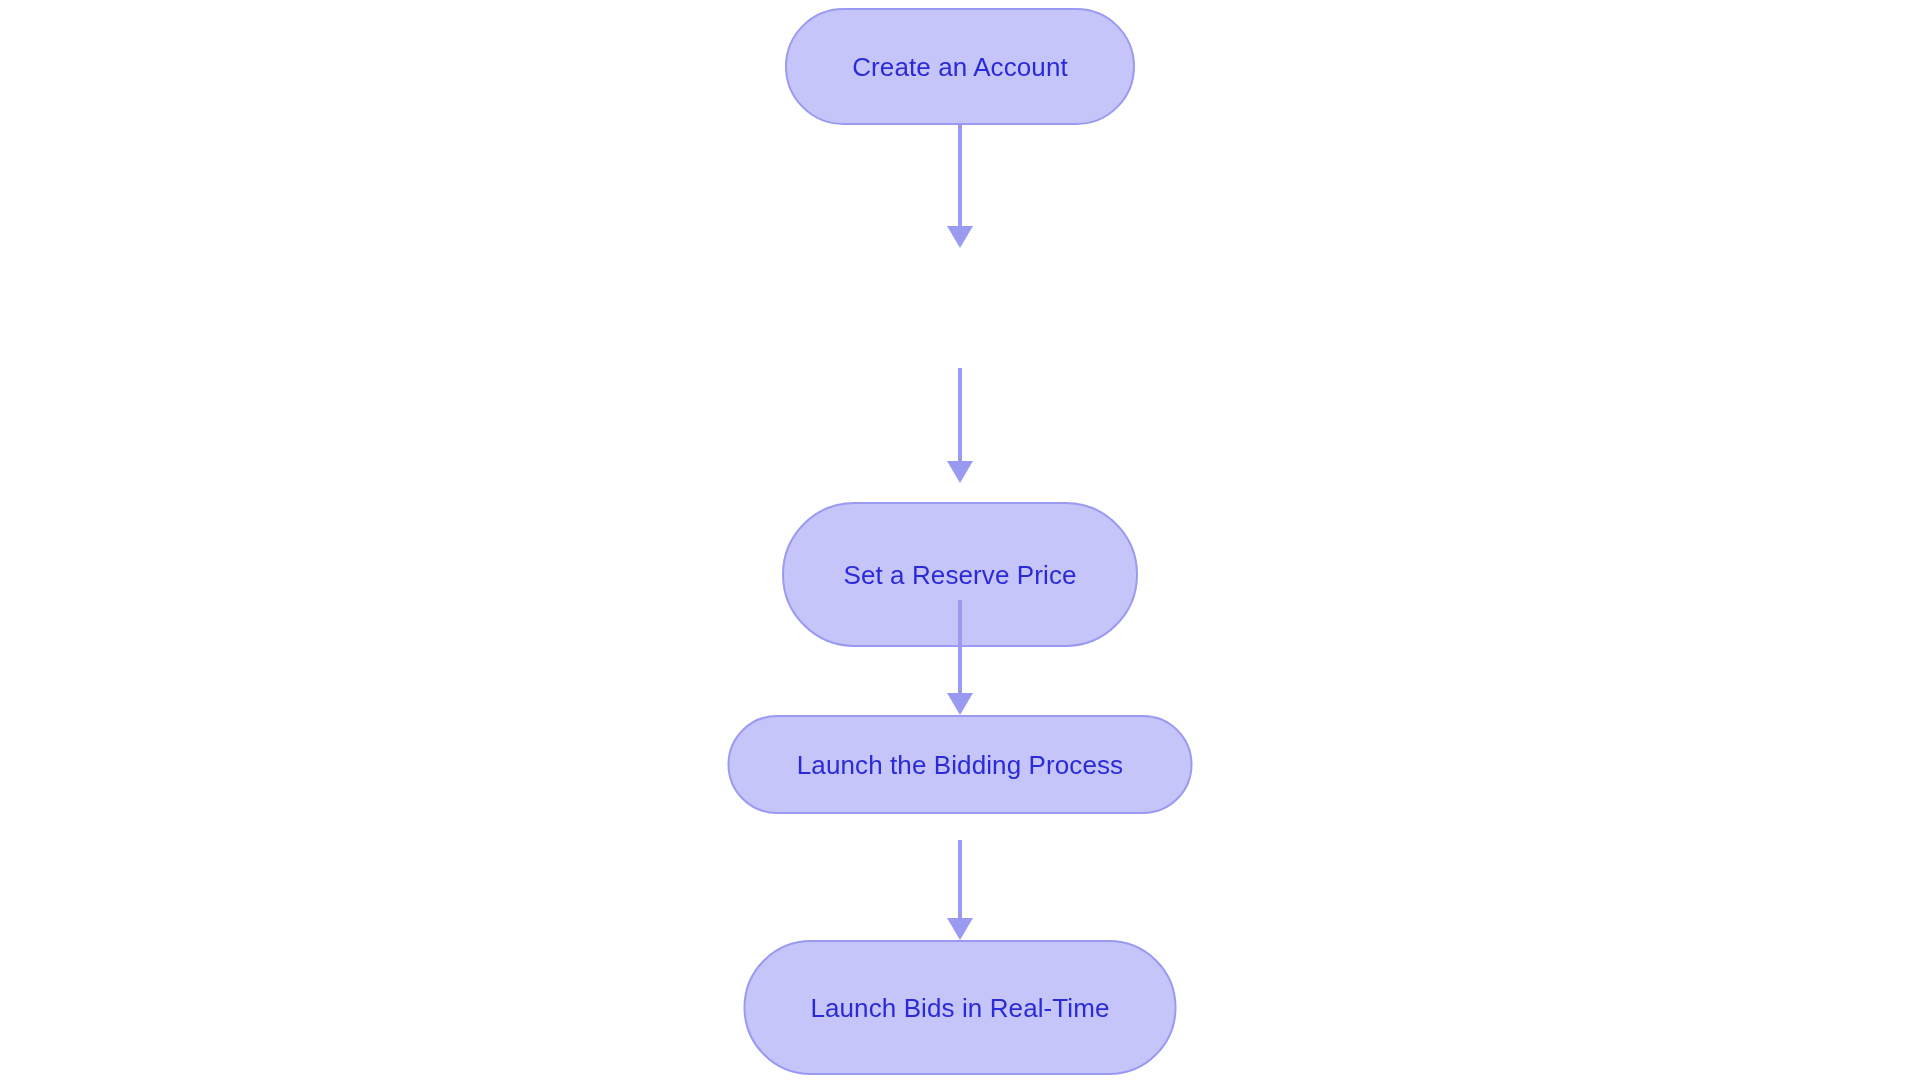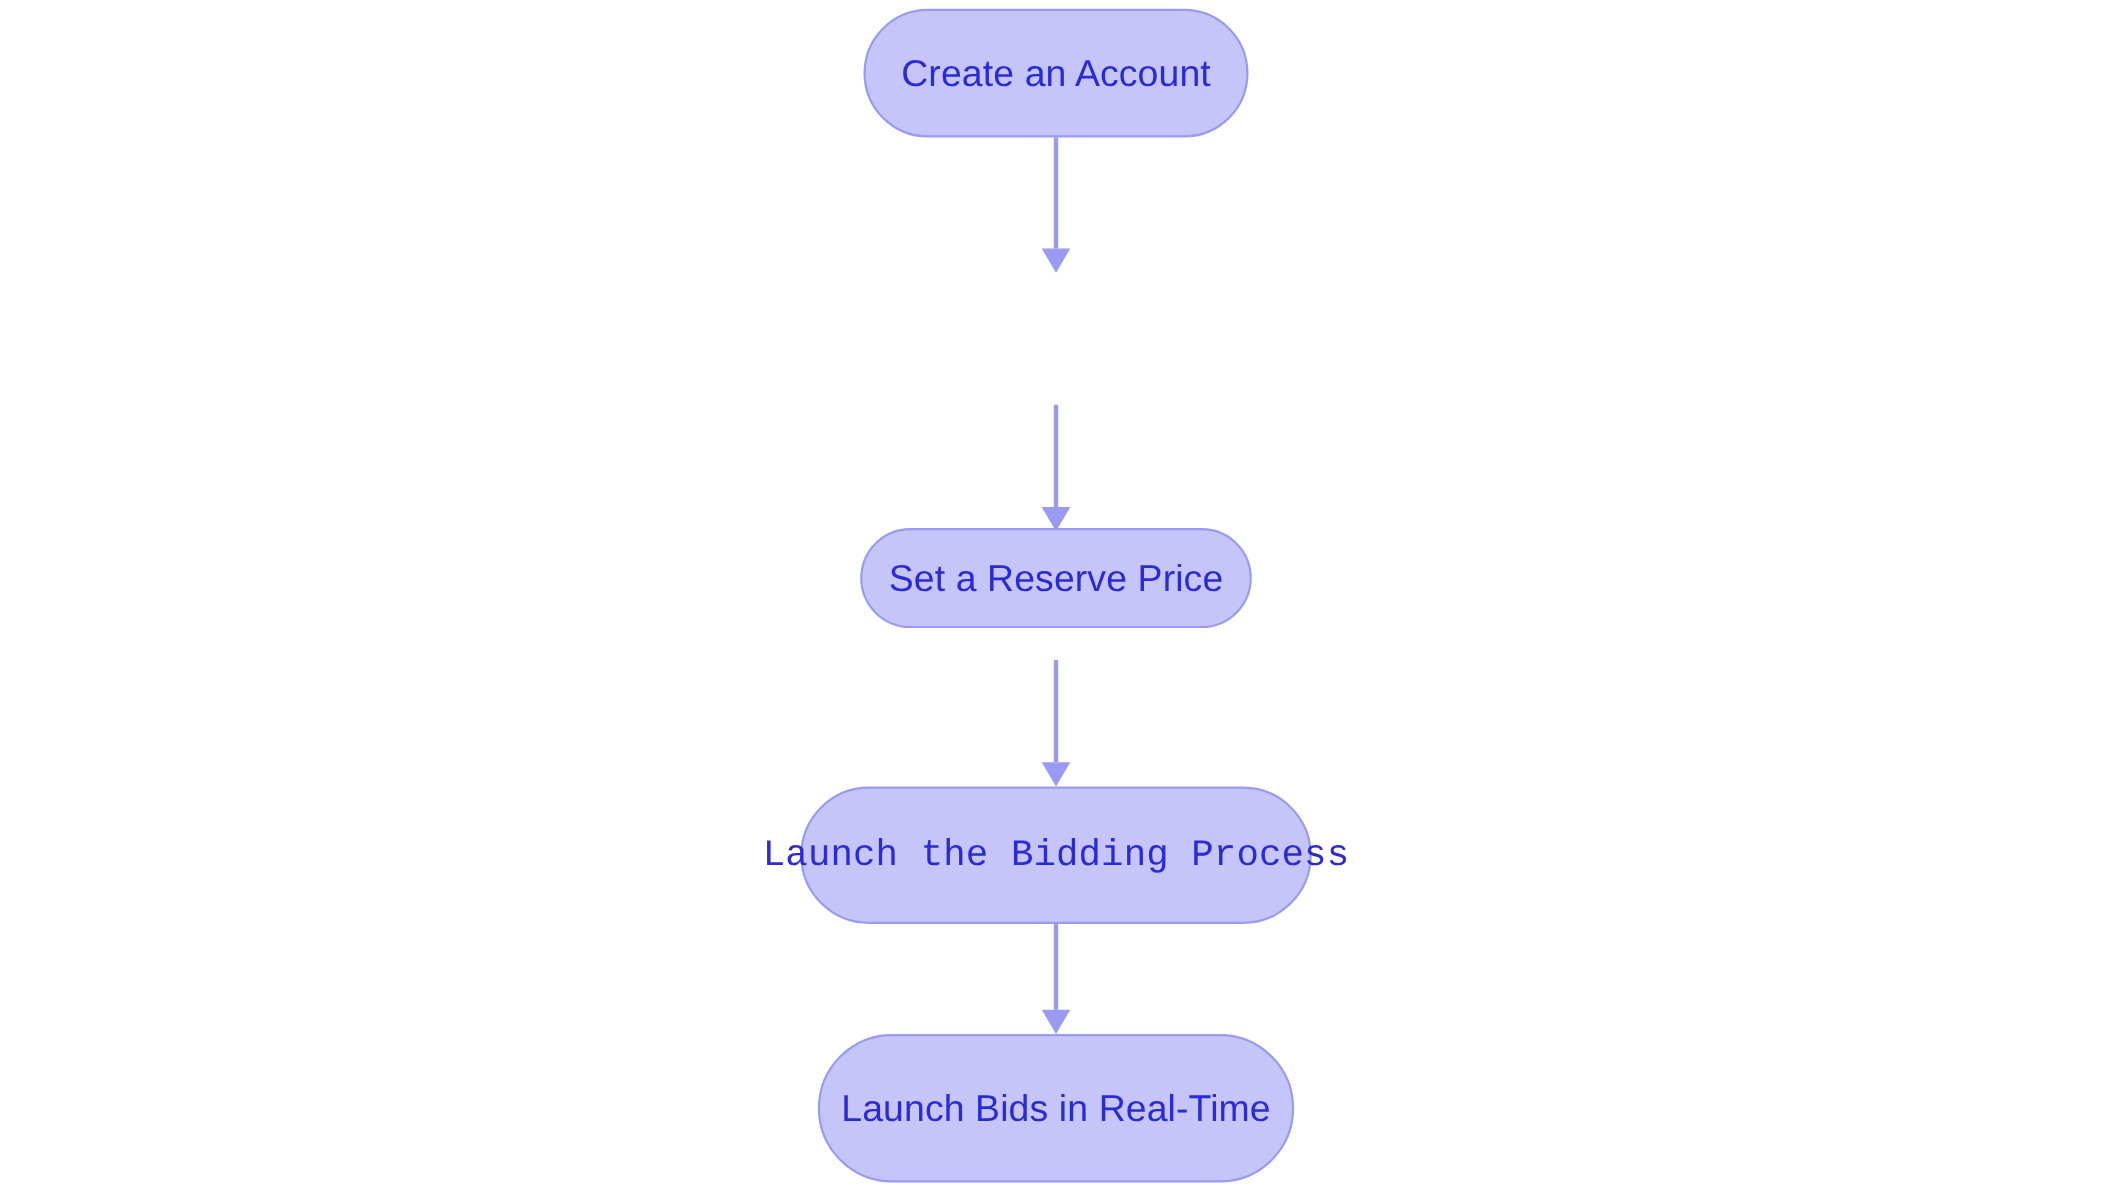--- a/index.html
+++ b/index.html
@@ -36,33 +36,33 @@
     border-radius: 999px;
     display: flex;
     align-items: center;
     justify-content: center;
     transform: translateX(-50%);
     left: 960px;
   }
 
   .node-label {
     color: #2a2ad8;
-    font-size: 34px;
+    font-size: 26px;
     font-weight: 400;
     line-height: 1;
     letter-spacing: 0.1px;
     white-space: nowrap;
     text-align: right;
     user-select: none;
   }
 
   .node-1 { top: 8px;   width: 350px; height: 117px; }
   .node-2 { top: 248px; width: 342px; height: 120px; }
-  .node-3 { top: 480px; width: 356px; height: 91px; }
-  .node-4 { top: 715px; width: 465px; height: 125px; font-family: Liberation Mono, monospace; }
+  .node-3 { top: 502px; width: 356px; height: 145px; }
+  .node-4 { top: 715px; width: 465px; height: 99px; }
   .node-5 { top: 940px; width: 433px; height: 135px; }
 
   
   .edge {
     position: absolute;
     left: 960px;
     transform: translateX(-50%);
     width: 26px;
   }
 

